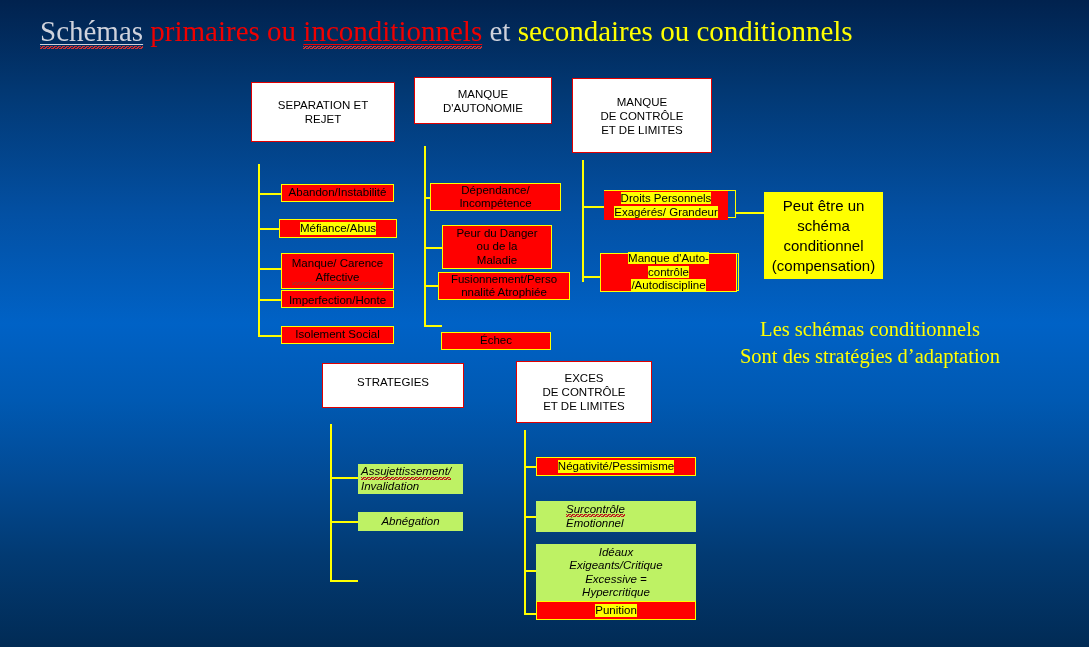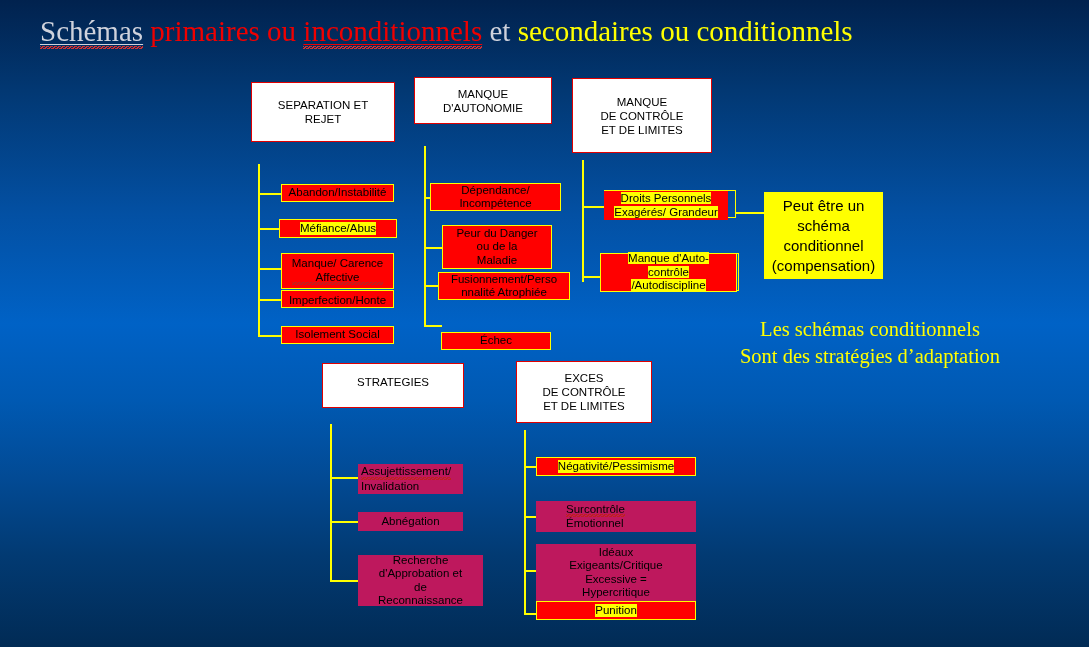--- a/index.html
+++ b/index.html
@@ -47,24 +47,24 @@
   .hbox.bottomalign{align-items:flex-end;padding-bottom:18px;}
 
   
   .rbox{
     background:#ff0000;border:1.5px solid #ffff00;
     color:#000000;font-size:11.5px;line-height:13.5px;
     display:flex;align-items:center;justify-content:center;
     text-align:center;box-sizing:border-box;
   }
   .ybox{
-    background:#be185d;border:none;
+    background:#bef264;border:none;
     color:#000000;font-size:11.5px;line-height:13.5px;
     display:flex;align-items:center;justify-content:center;
-    text-align:center;box-sizing:border-box;
+    text-align:center;box-sizing:border-box;font-style:italic;
   }
   .rbox .hl,.ybox .hl{background:#ffff00;}
   .rbox .tx,.ybox .tx{display:inline-block;}
   .spell{
     background-image:repeating-linear-gradient(135deg,#c02020 0 1px,transparent 1px 2px);
     background-size:4px 3px;background-repeat:repeat-x;background-position:left bottom;
     padding-bottom:1px;
   }
 
   
@@ -247,28 +247,20 @@
     <div style="text-align:left;">
       <div class="spell">Assujettissement/</div>
       <div>Invalidation</div>
     </div>
   </div>
 
   <div class="abs ybox" style="left:358px;top:512px;width:105px;height:19px;">
     <span class="tx">Abnégation</span>
   </div>
 
-  <div class="abs ybox" style="left:358px;top:555px;width:125px;height:51px;">
-    <div>
-      <div>Recherche</div>
-      <div>d'Approbation et</div>
-      <div>de</div>
-      <div>Reconnaissance</div>
-    </div>
-  </div>
 
   <div class="abs rbox" style="left:536px;top:457px;width:160px;height:19px;">
     <span class="tx hl">Négativité/Pessimisme</span>
   </div>
 
   <div class="abs ybox" style="left:536px;top:501px;width:160px;height:31px;justify-content:flex-start;padding-left:30px;">
     <div style="text-align:left;">
       <div class="spell">Surcontrôle</div>
       <div>Émotionnel</div>
     </div>

